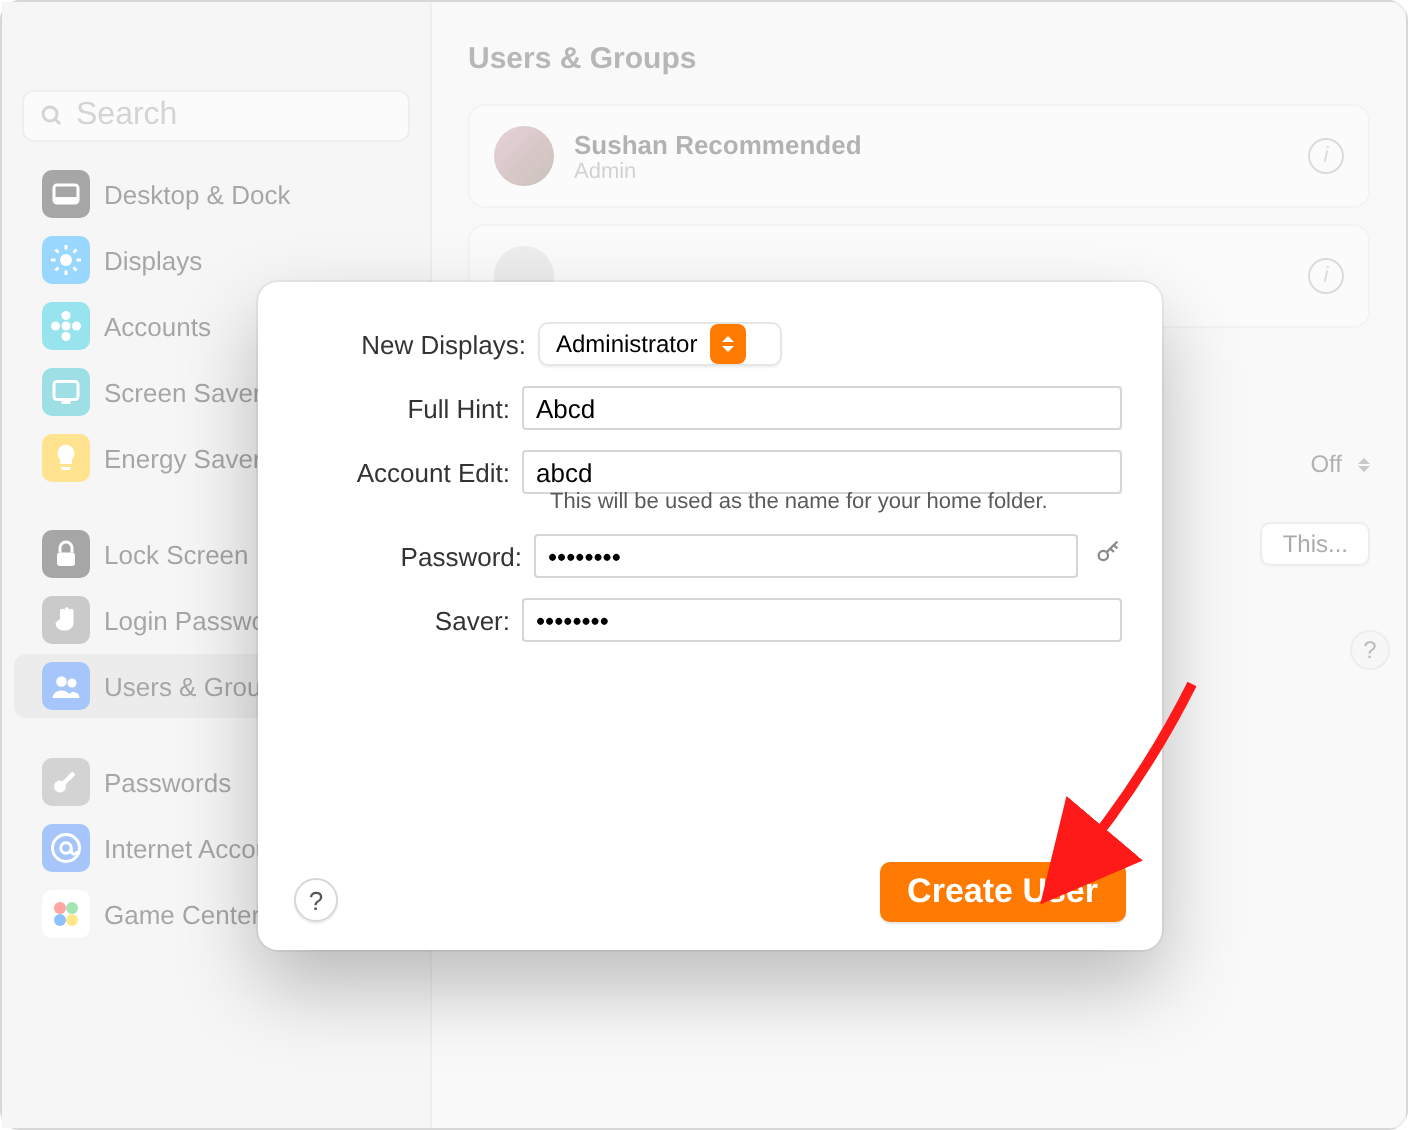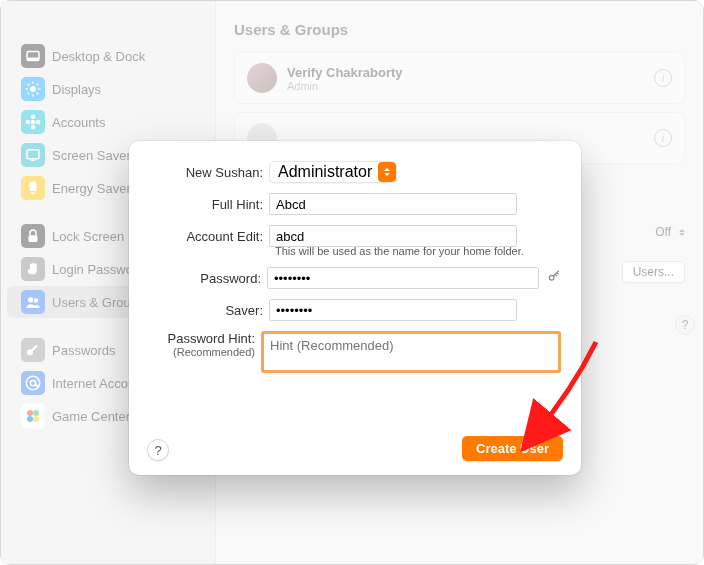--- a/index.html
+++ b/index.html
@@ -28,47 +28,54 @@
   .off-row .car { display: inline-block; width: 0; height: 0; border-left: 3px solid transparent; border-right: 3px solid transparent; }
   .edit-row { position: absolute; right: 18px; top: 260px; }
   .qmark { position: absolute; right: 8px; top: 314px; width: 20px; height: 20px; border-radius: 50%; background: #eee; border: 1px solid #d7d7d7; display: flex; align-items: center; justify-content: center; font-size: 12px; color: #666; }
 
   .overlay { position: absolute; inset: 0; background: rgba(255,255,255,0.55); }
   .sheet { position: absolute; left: 128px; top: 140px; width: 452px; height: 334px; background: #fff; border-radius: 10px; box-shadow: 0 18px 40px rgba(0,0,0,0.25), 0 0 0 1px rgba(0,0,0,0.05); padding: 20px 20px 16px; }
   .fr { display: flex; align-items: center; margin-bottom: 10px; }
   .fr .lab { width: 120px; text-align: right; font-size: 13px; color: #333; padding-right: 6px; }
   .fr .lab .sub { font-size: 11px; color: #666; }
   .fr .ctl { flex: 1; }
-  .text-in { width: 248px; height: 22px; border: 1px solid #d6d6d6; border-radius: 2px; padding: 0 6px; font-size: 13px; }
+  .text-in { width: 300px; height: 22px; border: 1px solid #d6d6d6; border-radius: 2px; padding: 0 6px; font-size: 13px; }
   .text-in.narrow { width: 272px; }
   .hint-area { width: 300px; height: 42px; border: 3px solid #f3a858; border-radius: 3px; padding: 4px 6px; font-size: 13px; color: #b8b8b8; resize: none; }
-  .select { display: inline-flex; align-items: center; border: 1px solid #e6e6e6; border-radius: 5px; height: 22px; padding: 0 0 0 8px; font-size: 16px; overflow: hidden; box-shadow: 0 1px 1px rgba(0,0,0,0.05);}
+  .select { display: inline-flex; align-items: center; border: 1px solid #e6e6e6; border-radius: 5px; height: 22px; padding: 0 17px 0 8px; font-size: 12px; overflow: hidden; box-shadow: 0 1px 1px rgba(0,0,0,0.05);}
   .select .knob { width: 18px; height: 20px; background: #ff7a00; margin-left: 6px; border-radius: 4px; display: flex; flex-direction: column; align-items: center; justify-content: center; }
   .select .knob::before, .select .knob::after { content: ""; width: 0; height: 0; border-left: 3px solid transparent; border-right: 3px solid transparent; }
   .select .knob::before { border-bottom: 3px solid #fff; margin-bottom: 2px;}
   .select .knob::after { border-top: 3px solid #fff; }
   .note { font-size: 11px; color: #5a5a5a; margin-left: 126px; margin-top: -6px; margin-bottom: 10px; }
   .key-ico { margin-left: 8px; color: #8a8a8a; }
   .sheet-foot { position: absolute; bottom: 14px; right: 18px; display: flex; gap: 10px; align-items: center; }
   .sheet-help { position: absolute; bottom: 14px; left: 18px; width: 22px; height: 22px; border-radius: 50%; border: 1px solid #d7d7d7; display: flex; align-items: center; justify-content: center; color: #555; font-size: 13px; background: #fff; box-shadow: 0 1px 1px rgba(0,0,0,0.07);}
   .btn-cancel { background: #fff; border: 1px solid #d7d7d7; border-radius: 5px; padding: 4px 14px; font-size: 13px; color: #333; box-shadow: 0 1px 1px rgba(0,0,0,0.07);}
-  .btn-primary { background: #ff7a00; border: none; border-radius: 5px; padding: 5px 14px; font-size: 13px; color: #fff; font-weight: 600; box-shadow: 0 1px 1px rgba(0,0,0,0.1);}
+  .btn-primary { background: #ff7a00; border: none; border-radius: 5px; padding: 5px 14px; font-size: 17px; color: #fff; font-weight: 600; box-shadow: 0 1px 1px rgba(0,0,0,0.1);}
   .arrow { position: absolute; pointer-events: none; }
 </style>
 </head>
 <body>
 
 <div class="window">
   <div class="traffic">
     <div class="tl red"></div>
     <div class="tl ylw"></div>
     <div class="tl grn"></div>
   </div>
 
   <div class="sidebar">
+    <div class="search">
+      <svg width="12" height="12" viewBox="0 0 24 24" fill="none" stroke="#a0a0a0" stroke-width="3">
+          <circle cx="10" cy="10" r="7"></circle>
+          <line x1="20" y1="20" x2="15" y2="15"></line>
+        </svg>
+      <span>Search</span>
+    </div>
     <div id="sb-list">
         <div class="sb-item">
           <div class="sb-ico" style="background:#3a3a3a">
             <svg width="18" height="18" viewBox="0 0 24 24">
               <rect x="4" y="6" width="16" height="12" rx="2" fill="none" stroke="#fff" stroke-width="2"></rect>
               <rect x="4" y="14" width="16" height="4" fill="#fff"></rect>
             </svg>
           </div>
           <span>Desktop &amp; Dock</span>
         </div>
@@ -185,51 +192,51 @@
       </div>
   </div>
 
   <div class="content">
     <div class="pg-title">Users &amp; Groups</div>
 
     <div class="card">
       <div class="urow">
         <div class="av" style="background:linear-gradient(135deg,#c9a,#876);"></div>
         <div>
-          <div class="nm">Verify Chakraborty</div>
+          <div class="nm">Sushan Recommended</div>
           <div class="rl">Admin</div>
         </div>
         <div class="info">i</div>
       </div>
     </div>
 
     <div class="card">
       <div class="urow">
         <div class="av"></div>
         <div class="info">i</div>
       </div>
     </div>
 
     <div class="off-row">
         <span>Off</span>
         <span style="display:flex;flex-direction:column;gap:1px;">
           <span class="car" style="border-bottom:3px solid #888"></span>
           <span class="car" style="border-top:3px solid #888"></span>
         </span>
       </div>
-    <div class="edit-row"><button class="btn-flat">Users...</button></div>
+    <div class="edit-row"><button class="btn-flat">This...</button></div>
     <div class="qmark">?</div>
   </div>
 
   <div class="overlay"></div>
 
   <div class="sheet">
 
     <div class="fr">
-      <div class="lab">New Sushan:</div>
+      <div class="lab">New Displays:</div>
       <div class="ctl">
         <div class="select">
           <span>Administrator</span>
           <span class="knob"></span>
         </div>
       </div>
     </div>
 
     <div class="fr">
       <div class="lab">Full Hint:</div>
@@ -253,27 +260,20 @@
             </svg>
         </span>
       </div>
     </div>
 
     <div class="fr">
       <div class="lab">Saver:</div>
       <div class="ctl"><input class="text-in" value="••••••••" style=""></div>
     </div>
 
-    <div class="fr" style="align-items:flex-start;">
-      <div class="lab">
-        <div>Password Hint:</div>
-        <div class="sub">(Recommended)</div>
-      </div>
-      <div class="ctl"><textarea class="hint-area" placeholder="Hint (Recommended)" style=""></textarea></div>
-    </div>
 
     <div class="sheet-help">?</div>
     <div class="sheet-foot">
       <button class="btn-primary">Create User</button>
     </div>
   </div>
 
   <svg class="arrow" style="left:510px;top:336px;" width="100" height="120" viewBox="0 0 100 120">
     <defs>
         <marker id="ah" markerWidth="10" markerHeight="10" refX="6" refY="5" orient="auto">

